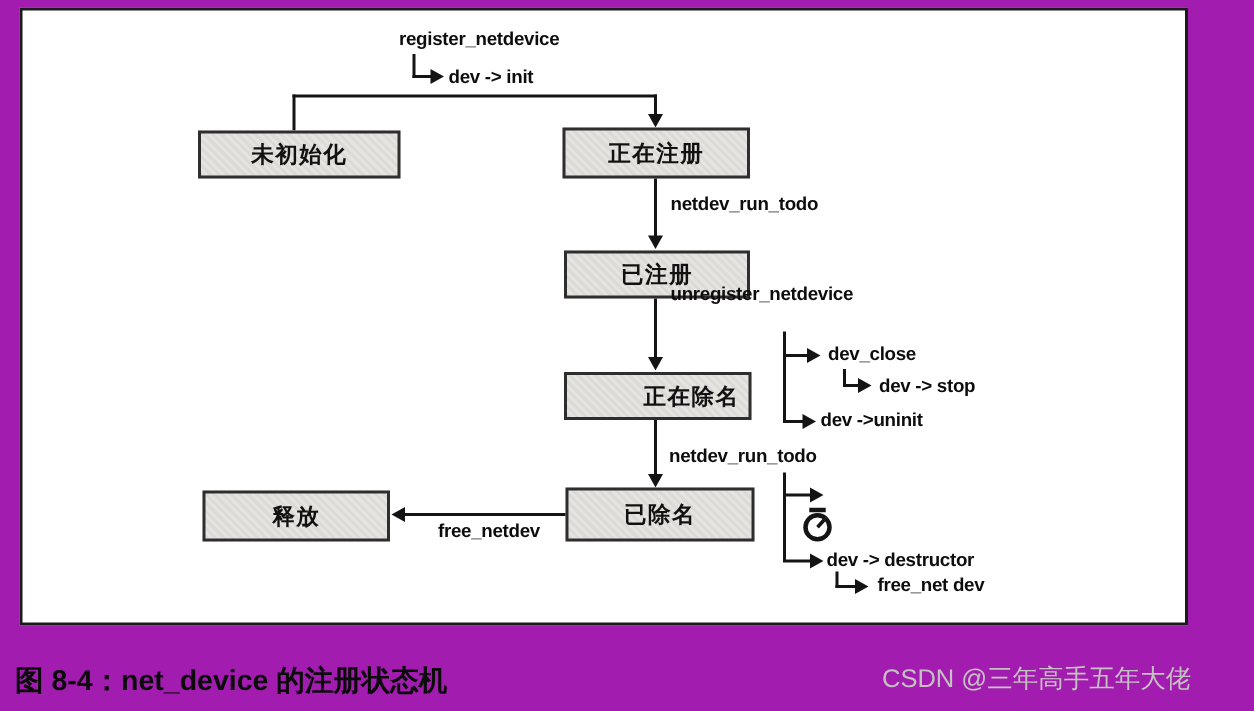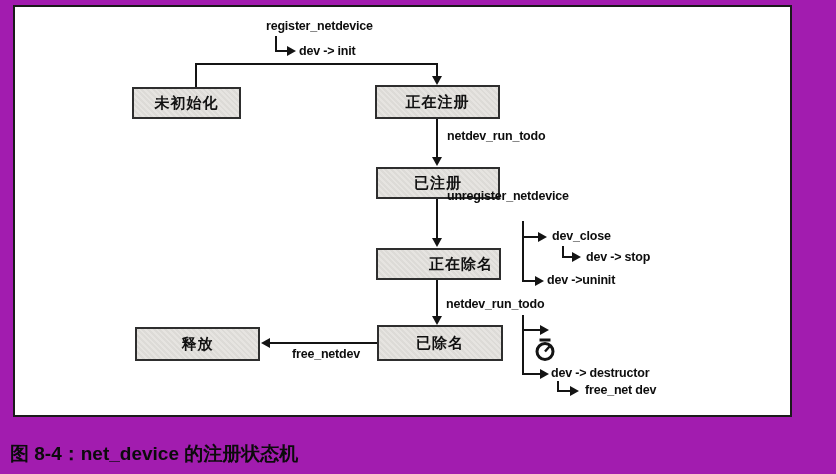--- a/index.html
+++ b/index.html
@@ -42,21 +42,21 @@
   <div class="vline" style="left:275px;top:36px;height:16px;"></div>
   <div class="hline" style="left:275px;top:50px;width:13px;"></div>
   <div class="arr-right" style="left:287px;top:46px;"></div>
   <div class="code" style="left:299px;top:44px;">dev -&gt; init</div>
 
   <div class="hline" style="left:195px;top:63px;width:243px;"></div>
   <div class="vline" style="left:195px;top:63px;height:24px;"></div>
   <div class="vline" style="left:436px;top:63px;height:14px;"></div>
   <div class="arr-down" style="left:432px;top:76px;"></div>
 
-  <div class="state-box" style="left:132px;top:87px;width:109px;height:32px;">
+  <div class="state-box" style="left:132px;top:87px;width:135px;height:32px;">
     <span>未初始化</span>
   </div>
   <div class="state-box" style="left:375px;top:85px;width:125px;height:34px;">
     <span>正在注册</span>
   </div>
   <div class="state-box" style="left:376px;top:167px;width:124px;height:32px;">
     <span>已注册</span>
   </div>
   <div class="state-box" style="left:376px;top:248px;width:125px;height:32px;padding-left:45px;">
     <span>正在除名</span>
@@ -109,14 +109,15 @@
   <div class="hline" style="left:557px;top:390px;width:14px;"></div>
   <div class="arr-right" style="left:570px;top:386px;"></div>
   <div class="code" style="left:585px;top:383px;">free_net dev</div>
 
   <div class="hline" style="left:269px;top:342px;width:108px;"></div>
   <div class="arr-left" style="left:261px;top:338px;"></div>
   <div class="code" style="left:292px;top:347px;">free_netdev</div>
 
   <div class="cn-caption">图 8-4：net_device 的注册状态机</div>
 
+  <div class="watermark">CSDN @三年高手五年大佬</div>
 
 </div>
 
 </body></html>

